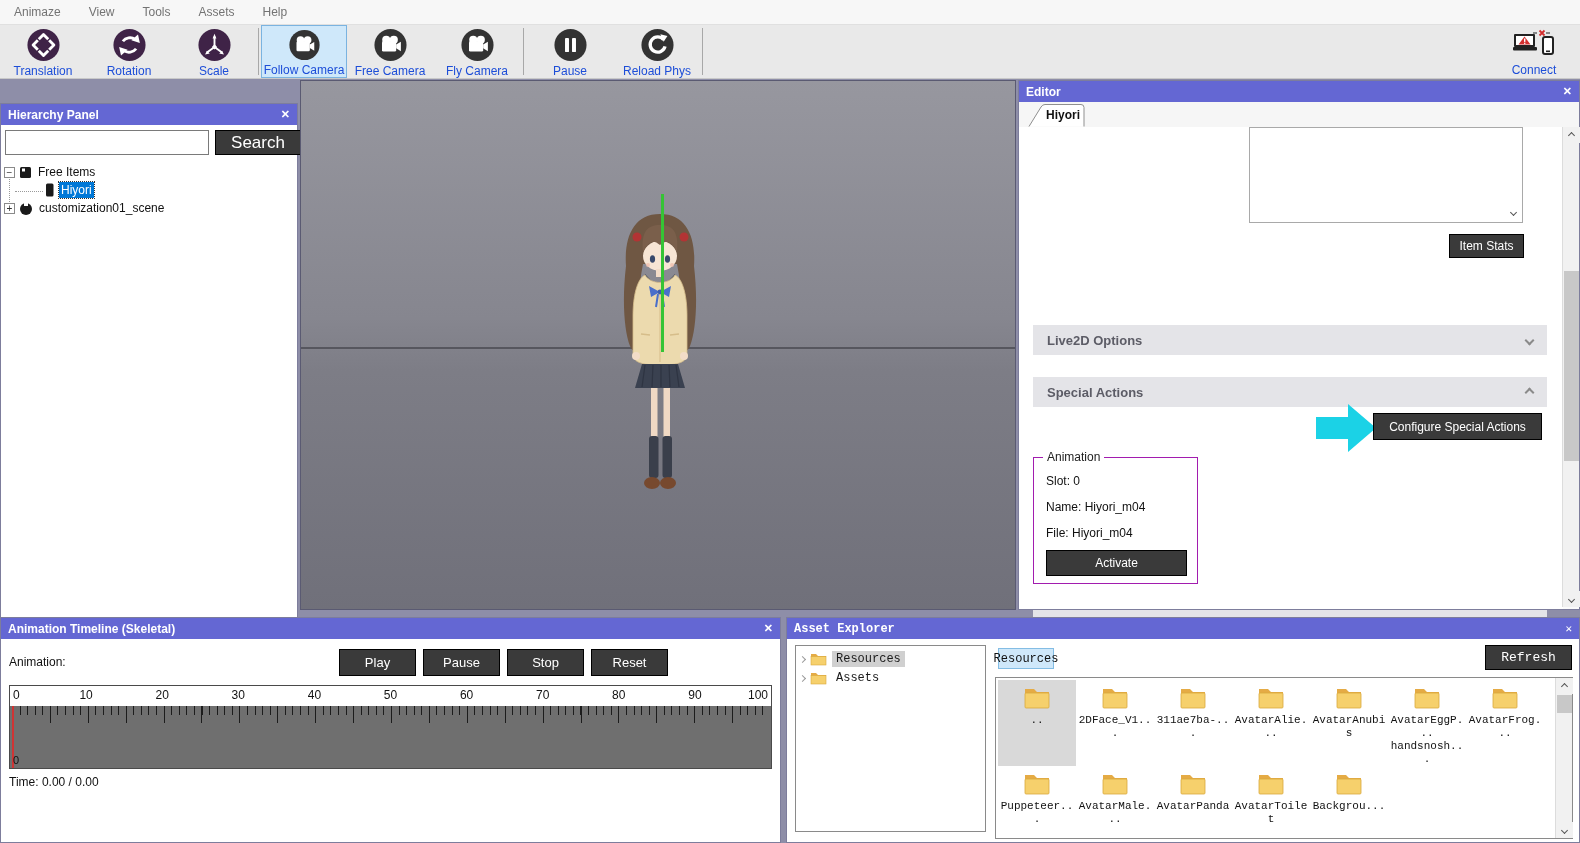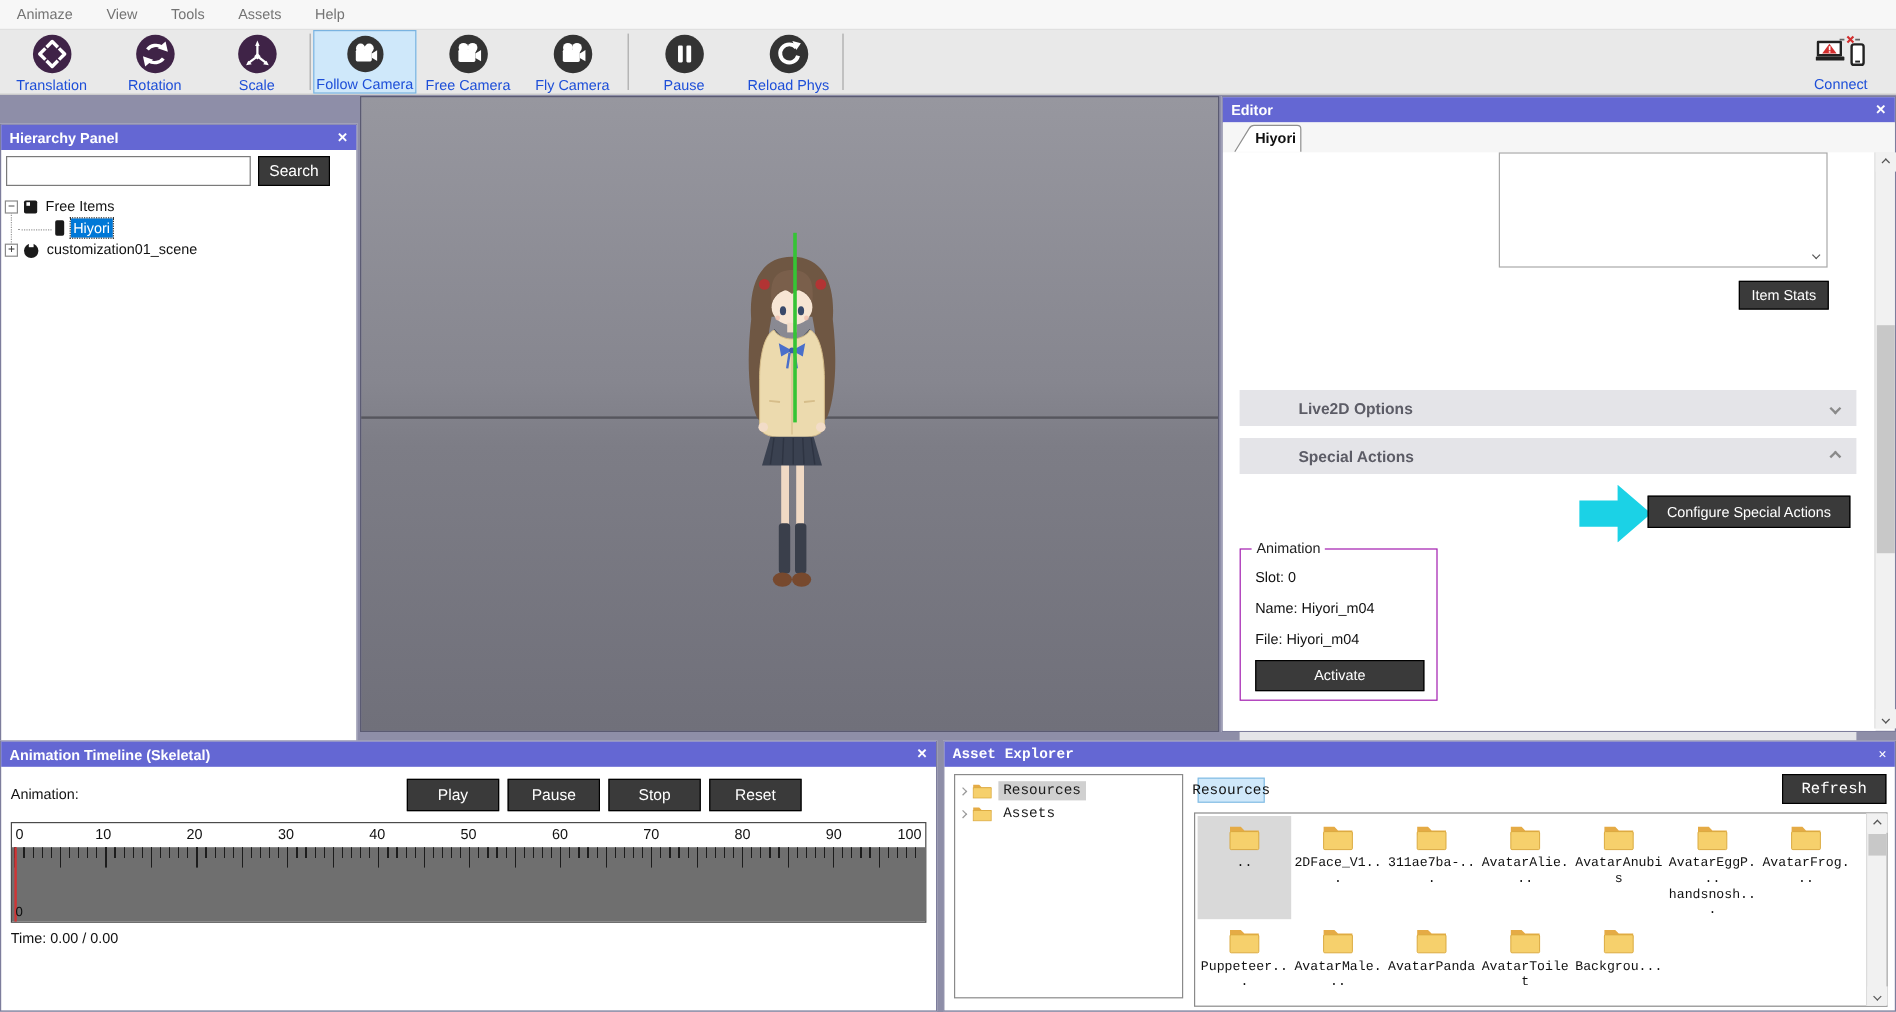--- a/index.html
+++ b/index.html
@@ -41,21 +41,21 @@
   
   .vscroll { position:absolute; width:17px; background:#f1f1f1; border-left:1px solid #dcdcdc; }
   .scroll-arrow { position:absolute; left:0; width:17px; height:16px; background:#f1f1f1;
     display:flex; align-items:center; justify-content:center; }
   .scroll-thumb { position:absolute; left:1px; width:15px; background:#c8c8c8; }
 
   
   #hierarchy { left:0; top:80px; width:298px; height:530px;margin-top:23px; }
   #hier-search-input { position:absolute; left:4px; top:26px; width:204px; height:25px;
     border:1px solid #7a7a7a; font-size:12px; padding:0 4px; font-family:"Liberation Sans",sans-serif; }
-  #hier-search-btn { position:absolute; left:214px; top:26px; width:60px; height:25px; font-size:13px;text-align:center; }
+  #hier-search-btn { position:absolute; left:214px; top:26px; width:86px; height:25px; font-size:17px;text-align:center; }
   .tree-row { position:absolute; display:flex; align-items:center; gap:4px; height:16px; }
   .expander { width:11px; height:11px; border:1px solid #8a8a8a; background:#fff;
     font-size:10px; line-height:9px; text-align:center; color:#333; }
   .tree-label { font-size:12px; color:#111; padding:1px 2px; }
   .tree-label.selected { background:#0078d7; color:#fff; outline:1px dotted #333; }
   .tree-vline { position:absolute; border-left:1px dotted #9a9a9a; }
   .tree-hline { position:absolute; border-top:1px dotted #9a9a9a; }
 
   
   #viewport { position:absolute; left:300px; top:80px; width:716px; height:530px;
@@ -71,22 +71,22 @@
   #editor-tabrow { position:absolute; left:0; top:21px; width:560px; height:25px; background:#f6f6f6; }
   #editor-tab { position:absolute; left:8px; top:1px; width:60px; height:24px; }
   #editor-tab .tab-text { position:absolute; left:19px; top:5px; font-weight:bold; font-size:12px; color:#111; }
   #editor-body { position:absolute; left:0; top:46px; width:544px; height:482px; background:#fff; }
   #editor-listbox { position:absolute; left:230px; top:0px; width:274px; height:96px;
     background:#fff; border:1px solid #a9a9a9; }
   #editor-listbox .chev { position:absolute; right:6px; bottom:7px; }
   #item-stats-btn { position:absolute; left:430px; top:107px; width:75px; height:24px; }
   .sechdr { position:absolute; left:14px; width:514px; height:30px; background:#e4e4e8;
     display:flex; align-items:center; justify-content:space-between; padding:0 14px; }
-  .sechdr .sec-label { font-weight:bold; font-size:13px; color:#5c5c66;margin-left:35px; }
-  #sec-live2d { top:198px; } #sec-actions { top:238px; } #sec-poses { top:483px; }
+  .sechdr .sec-label { font-weight:bold; font-size:13px; color:#5c5c66; }
+  #sec-live2d { top:198px; } #sec-actions { top:250px; } #sec-poses { top:483px; }
   #cyan-arrow { position:absolute; left:297px; top:277px; width:60px; height:48px; }
   #configure-btn { position:absolute; left:354px; top:286px; width:169px; height:27px; }
   #anim-group { position:absolute; left:14px; top:330px; width:165px; height:127px;
     border:1px solid #a21caf; background:#fff; }
   #anim-legend { position:absolute; left:9px; top:-8px; background:#fff; padding:0 4px;
     font-size:12px; color:#222; }
   .anim-line { position:absolute; left:12px; font-size:12px; color:#111; }
   #activate-btn { position:absolute; left:12px; top:92px; width:141px; height:26px; }
 
   

